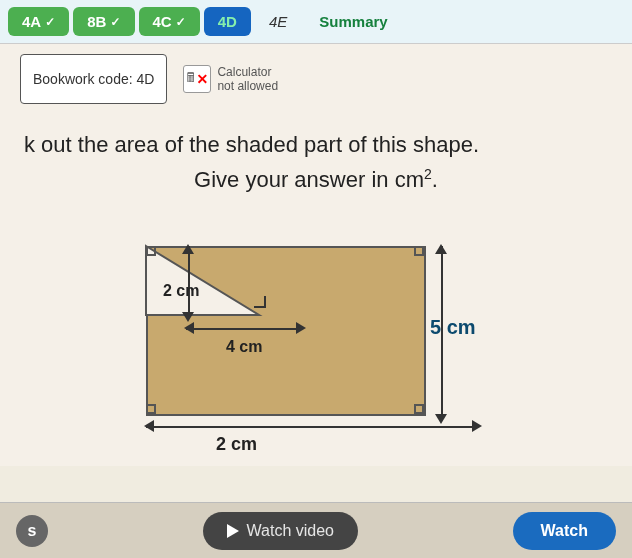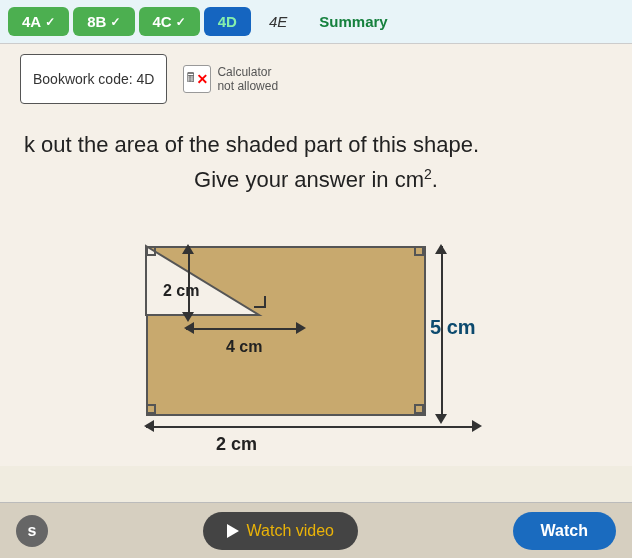--- a/index.html
+++ b/index.html
@@ -335,21 +335,21 @@
       border: none;
       border-radius: 50%;
       width: 32px;
       height: 32px;
       font-size: 16px;
       font-weight: bold;
       cursor: pointer;
     }
     .watch-video-btn {
       background: #444;
-      color: #eab308;
+      color: #e5e5e5;
       border: none;
       border-radius: 24px;
       padding: 10px 24px;
       font-size: 16px;
       cursor: pointer;
       display: flex;
       align-items: center;
       gap: 8px;
     }
     .play-icon {

